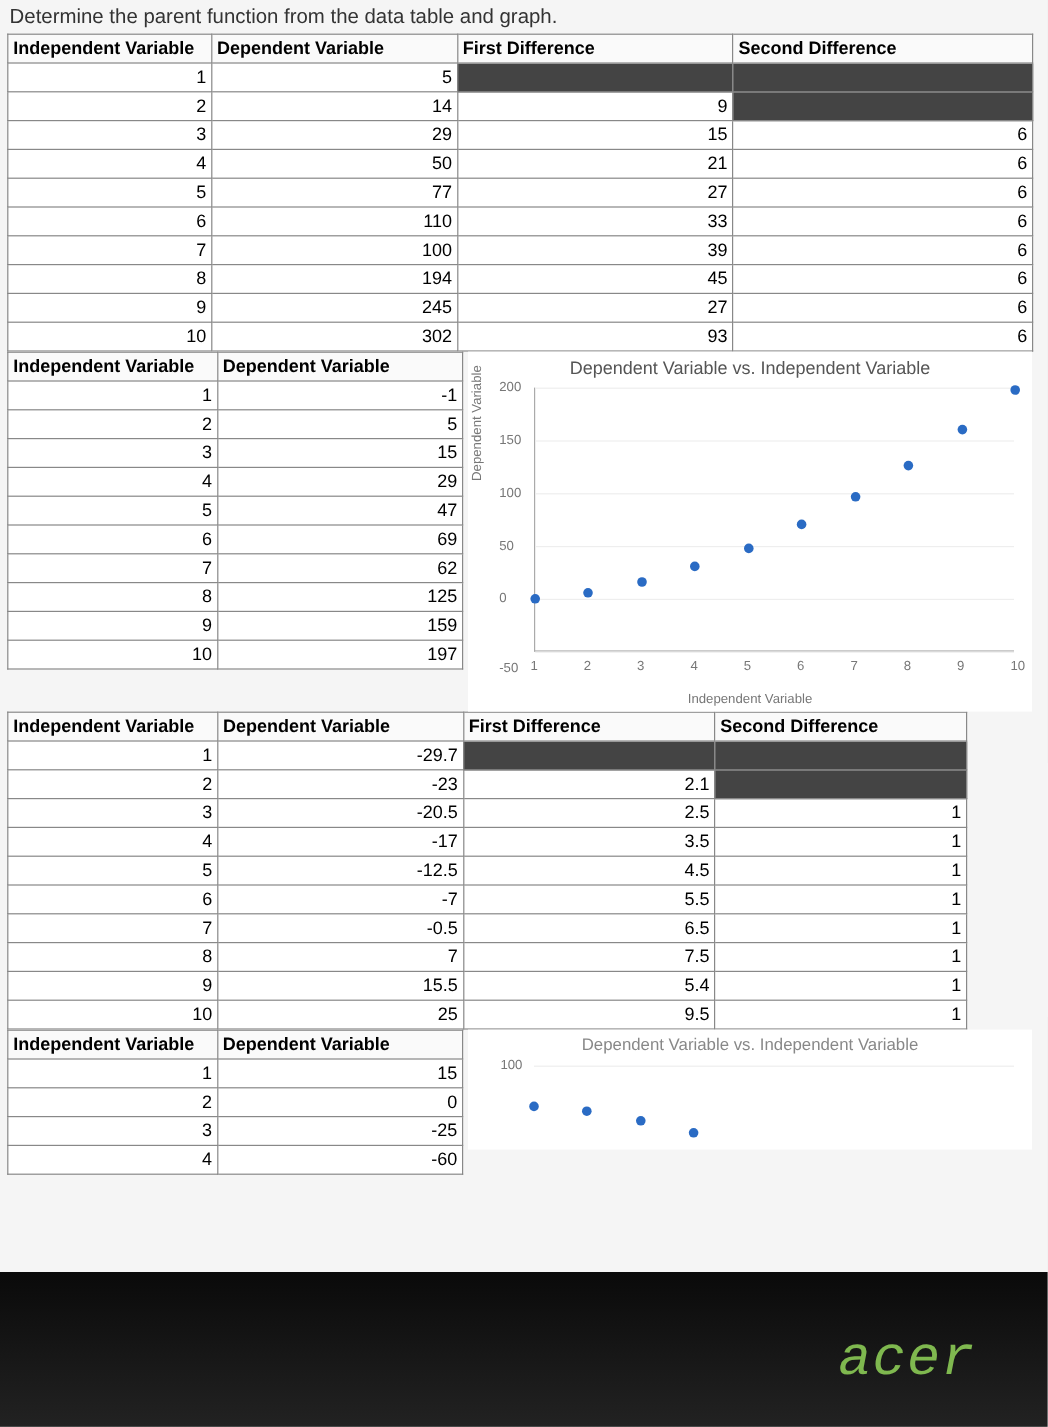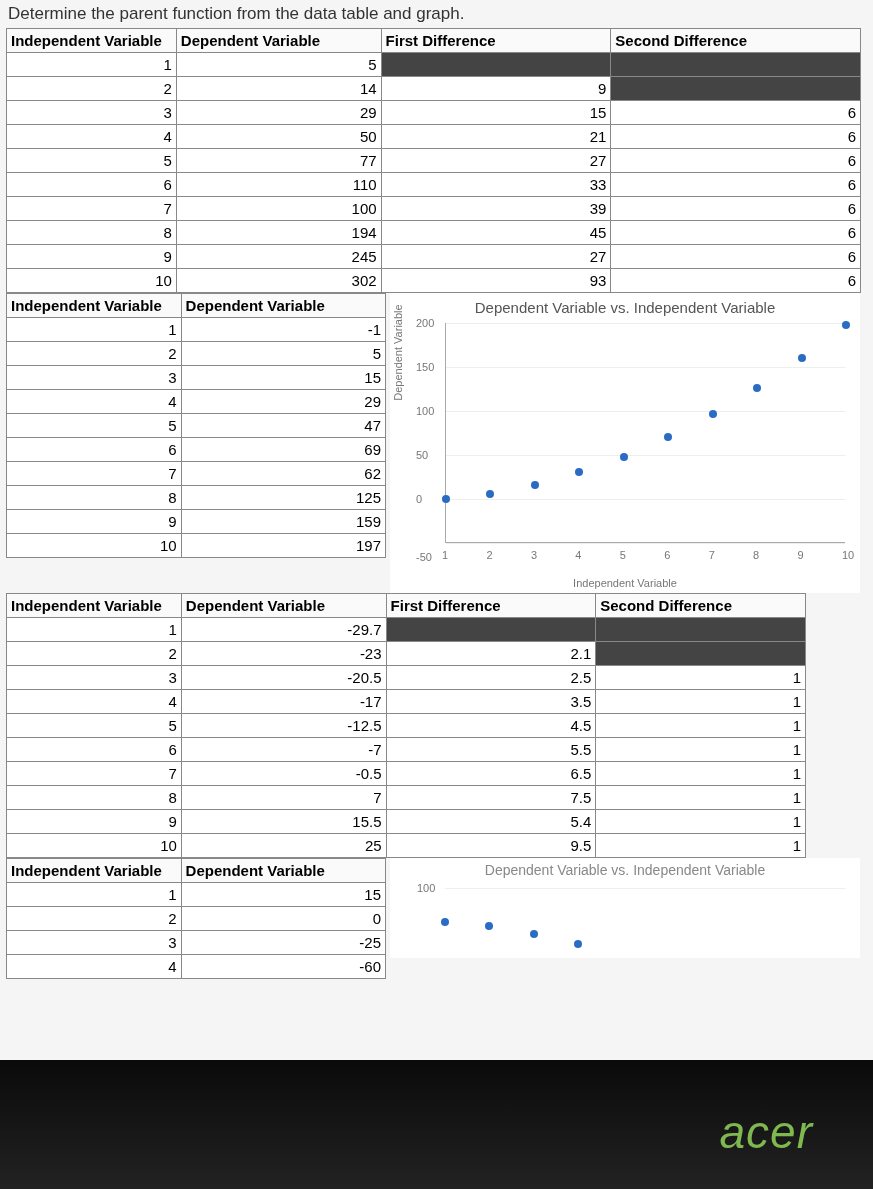--- a/index.html
+++ b/index.html
@@ -34,21 +34,21 @@
 .t3 th:nth-child(4),.t3 td:nth-child(4){width:210px}
 .sec4{display:flex;align-items:flex-start}
 .t4{width:380px}
 .t4 th:nth-child(1),.t4 td:nth-child(1){width:175px}
 .t4 th:nth-child(2),.t4 td:nth-child(2){width:205px}
 .chart2{position:relative;width:470px;height:100px;margin-left:4px;background:#fff;overflow:hidden}
 .ctitle2{text-align:center;font-size:14px;color:#888;padding:4px}
 .plot2{position:absolute;left:55px;top:30px;width:400px;height:60px}
 .gline2{position:absolute;left:0;width:100%;border-top:1px solid #eee}
 .bezel{position:absolute;bottom:0;left:0;width:873px;height:129px;background:linear-gradient(#0a0a0a,#222)}
-.logo{position:absolute;right:60px;bottom:30px;font-family:Liberation Sans, sans-serif;font-size:46px;font-style:italic;font-weight:300;color:#7fb84f;letter-spacing:1px}
+.logo{position:absolute;right:60px;bottom:30px;font-family:Liberation Mono, monospace;font-size:46px;font-style:italic;font-weight:300;color:#7fb84f;letter-spacing:1px}
 </style>
 </head>
 <body>
 
 <div class="page">
 <div class="title">Determine the parent function from the data table and graph.</div>
 
 <table class="t1">
 <thead>
         <tr>

